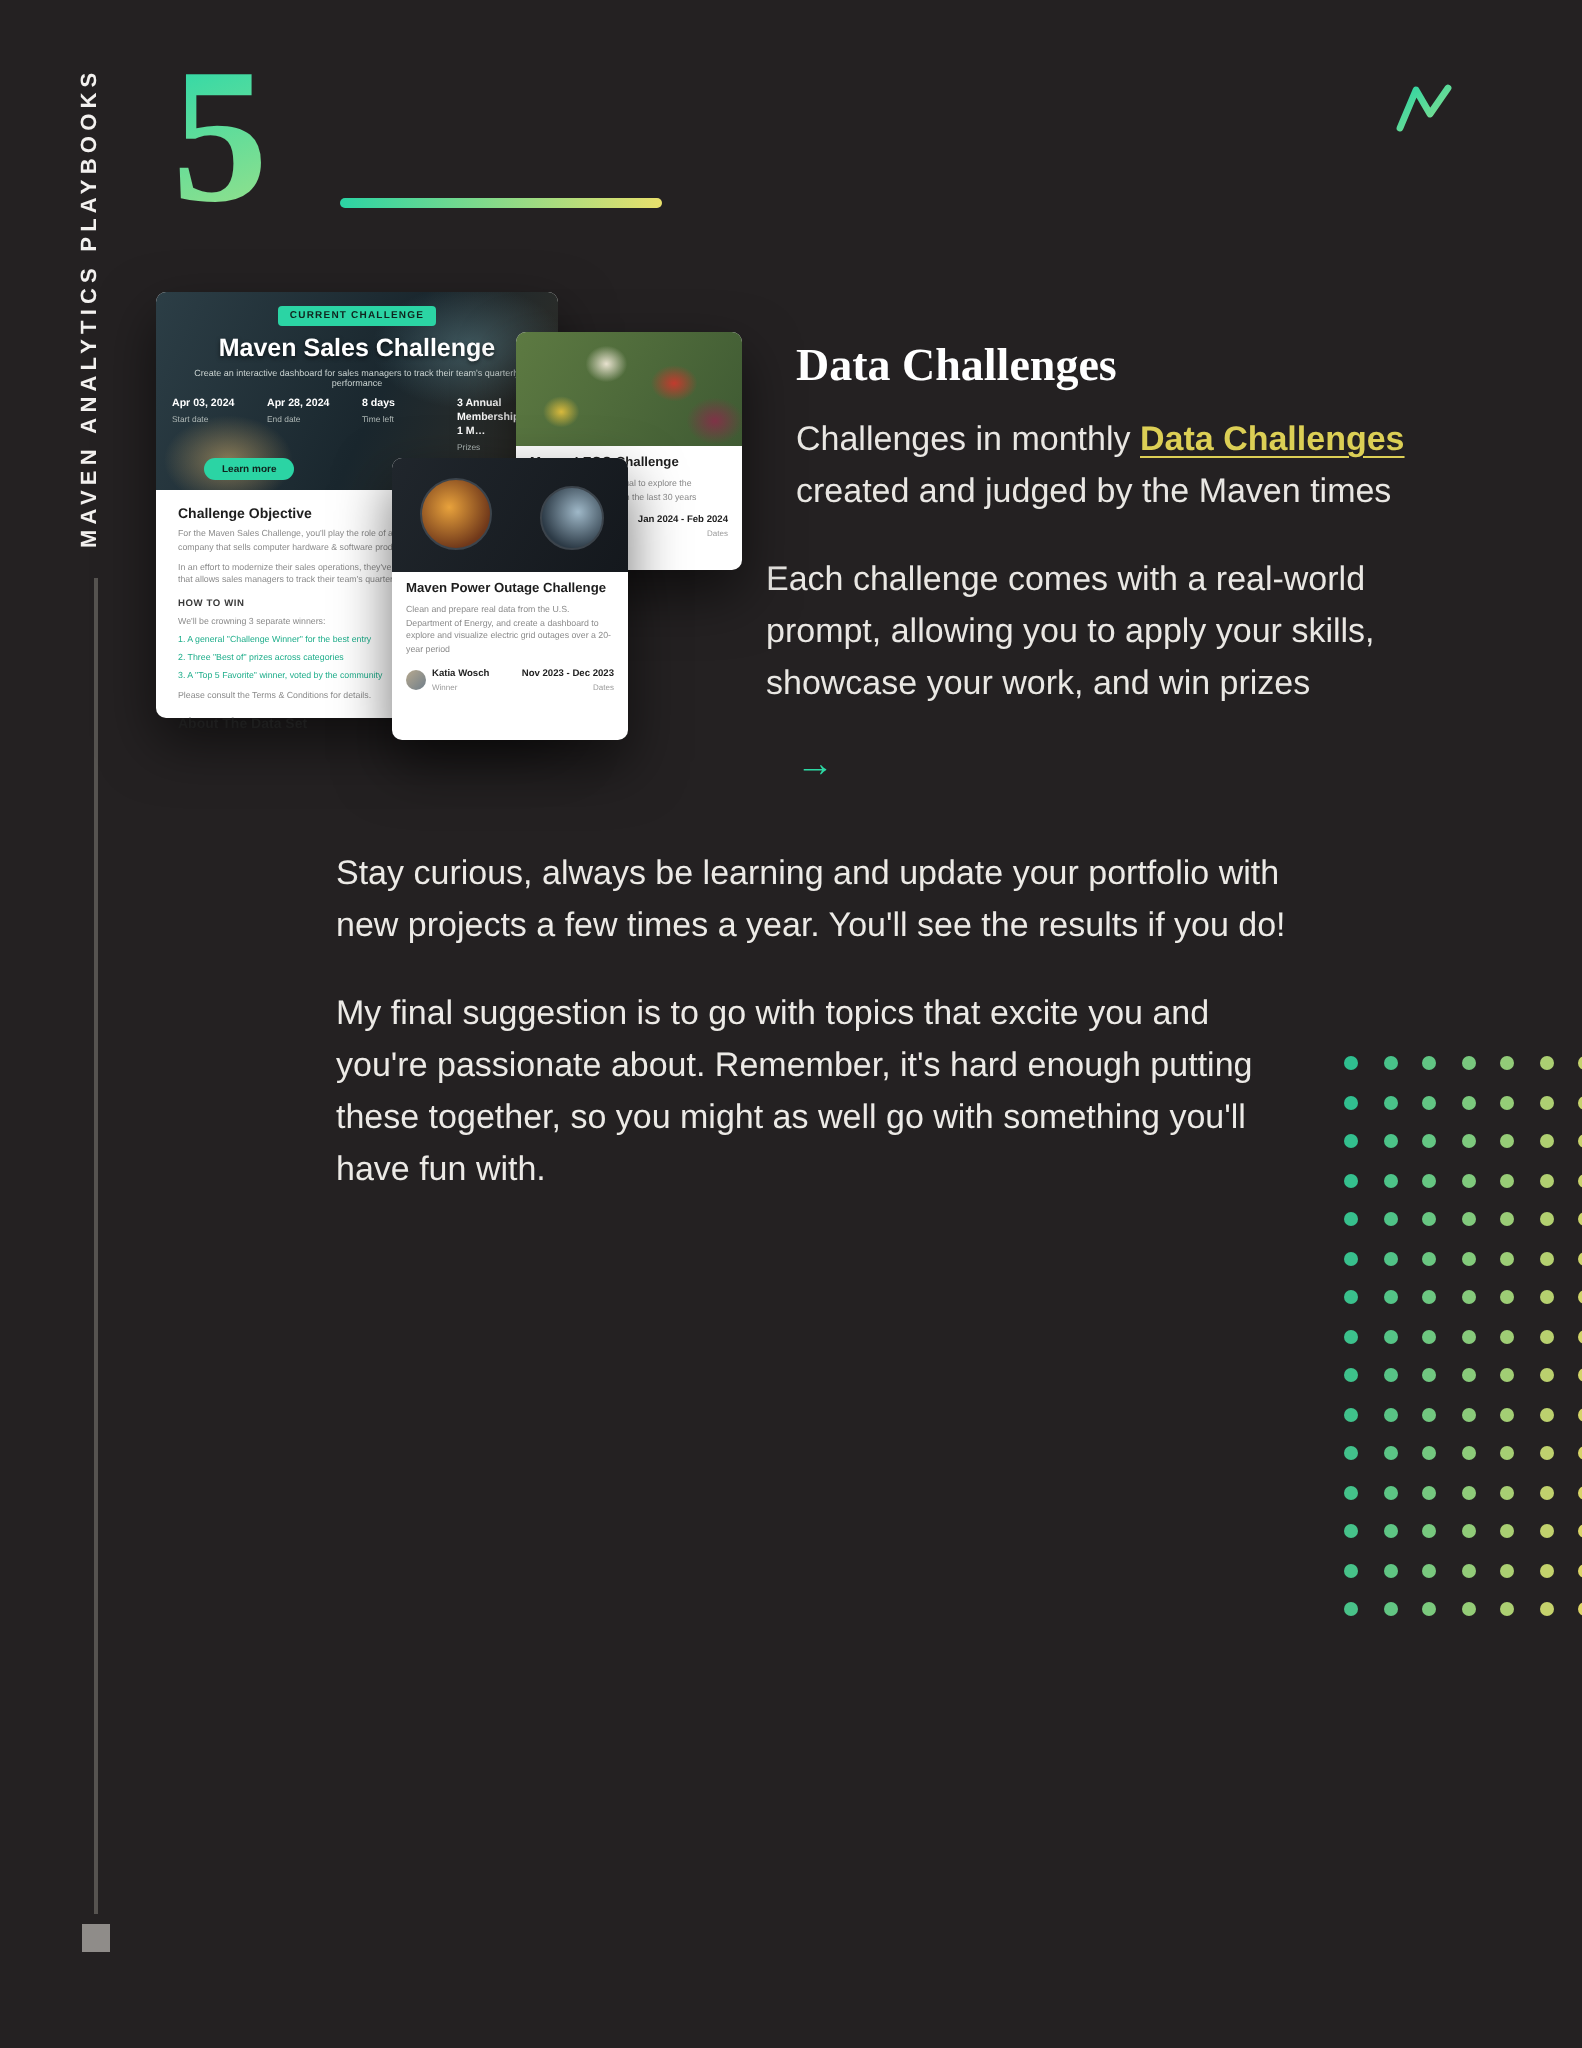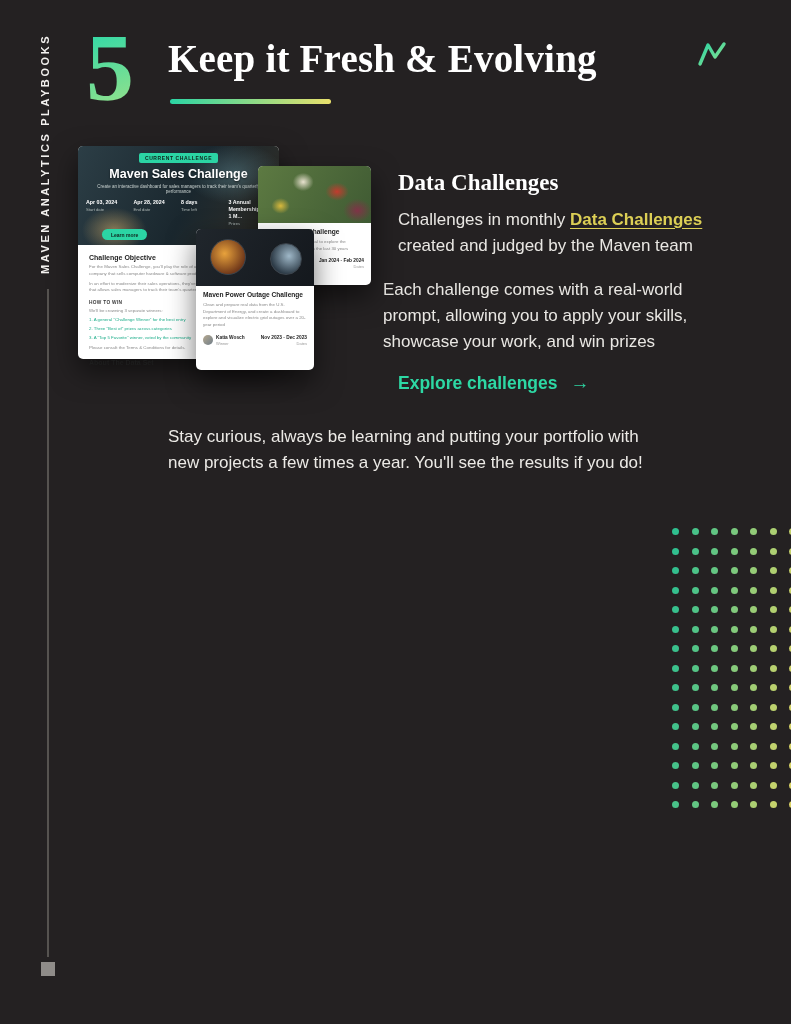--- a/index.html
+++ b/index.html
@@ -124,21 +124,20 @@
 </head>
 <body>
 
 <div class="page">
 
   <div class="side-label">MAVEN ANALYTICS PLAYBOOKS</div>
   <div class="side-line"></div>
   <div class="side-square"></div>
 
   <div class="big-num">5</div>
-  <h1 class="title">Keep it Fresh &amp; Evolving</h1>
   <div class="title-underline"></div>
   <svg class="logo" width="36" height="30" viewBox="0 0 36 30" aria-hidden="true">
     <defs>
       <linearGradient id="logoGrad" x1="0" y1="0" x2="1" y2="1">
         <stop offset="0" stop-color="#2bd4a4"></stop>
           <stop offset="1" stop-color="#8ee08d"></stop>
       </linearGradient>
     </defs>
     <polyline points="4,24 12,5 19,17 28,4" fill="none" stroke="url(#logoGrad)" stroke-width="3.4" stroke-linecap="round" stroke-linejoin="round"></polyline>
   </svg>
@@ -225,29 +224,29 @@
         </div>
         <div class="dates">
           <div class="d-value">Nov 2023 - Dec 2023</div>
           <div class="d-label">Dates</div>
         </div>
       </div>
     </div>
   </div>
 
   <h2 class="f-heading">Data Challenges</h2>
-  <p class="f-p f-p1"><span>Challenges in monthly</span> <a class="ylink" href="#">Data Challenges</a> <span>created and judged by the Maven team</span></p>
+  <p class="f-p f-p1"><span>Challenges in monthly</span> <a class="ylink" href="#">Data Challenges</a> <span>created and judged by the Maven times</span></p>
   <p class="f-p f-p2">Each challenge comes with a real-world prompt, allowing you to apply your skills, showcase your work, and win prizes</p>
   <a class="cta" href="#">
-    <span>Explore challenges</span>
     <span class="arrow">→</span>
   </a>
 
   <div class="body-copy">
-      <div class="para">Stay curious, always be learning and putting your portfolio with new projects a few times a year. You'll see the results if you do!</div>
+      <div class="para">Stay curious, always be learning and update your portfolio with new projects a few times a year. You'll see the results if you do!</div>
+      <div class="para">My final suggestion is to go with topics that excite you and you're passionate about. Remember, it's hard enough putting these together, so you might as well go with something you'll have fun with.</div>
     </div>
 
   <div class="dot-grid">
       <div class="dot" style="left: 0px; top: 0px; height: 7px; width: 7px; background: rgb(47, 191, 143);"></div>
       <div class="dot" style="left: 0px; top: 19.5px; height: 7px; width: 7px; background: rgb(49, 191, 143);"></div>
       <div class="dot" style="left: 0px; top: 39px; height: 7px; width: 7px; background: rgb(51, 191, 142);"></div>
       <div class="dot" style="left: 0px; top: 58.5px; height: 7px; width: 7px; background: rgb(53, 192, 142);"></div>
       <div class="dot" style="left: 0px; top: 78px; height: 7px; width: 7px; background: rgb(55, 192, 141);"></div>
       <div class="dot" style="left: 0px; top: 97.5px; height: 7px; width: 7px; background: rgb(56, 192, 141);"></div>
       <div class="dot" style="left: 0px; top: 117px; height: 7px; width: 7px; background: rgb(58, 192, 140);"></div>

